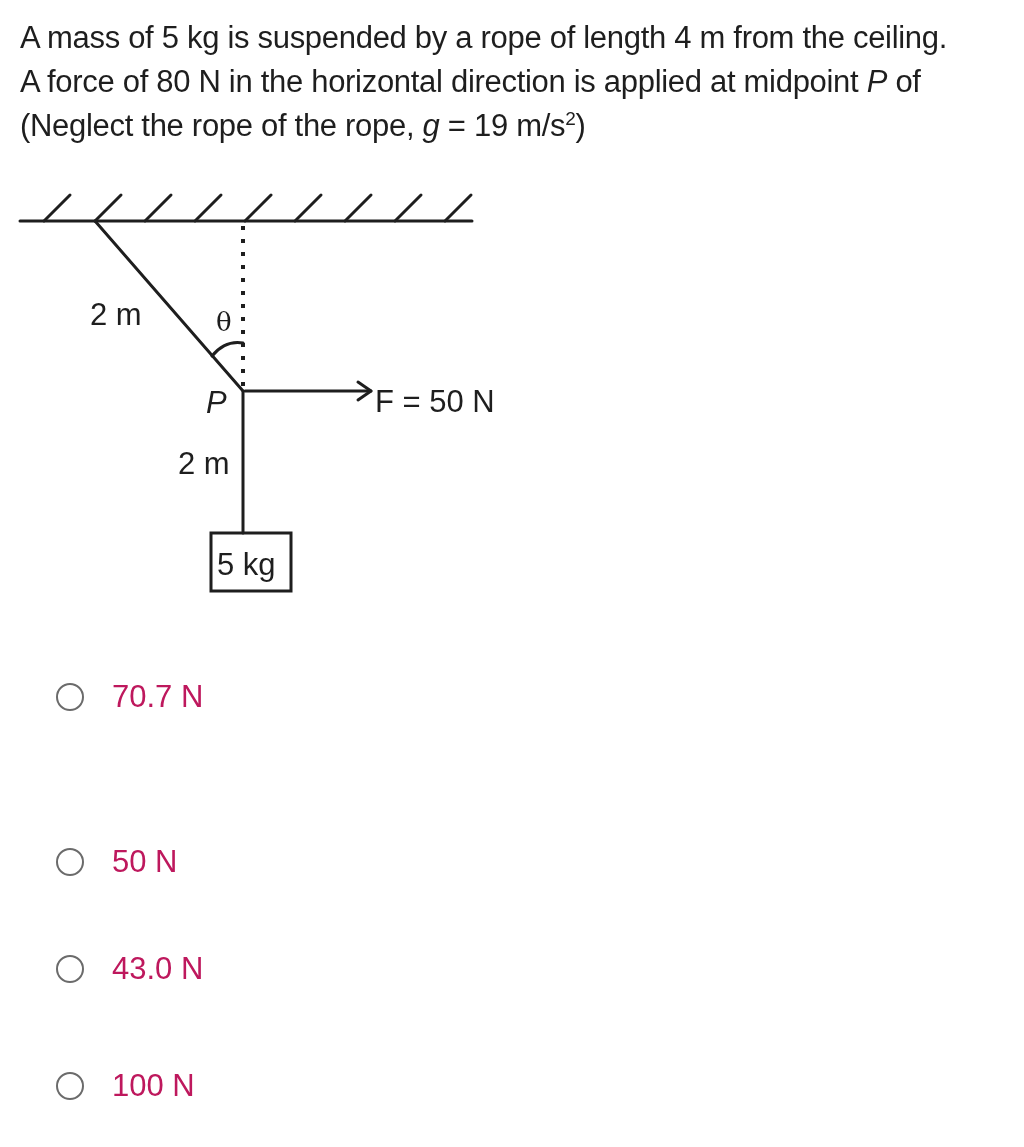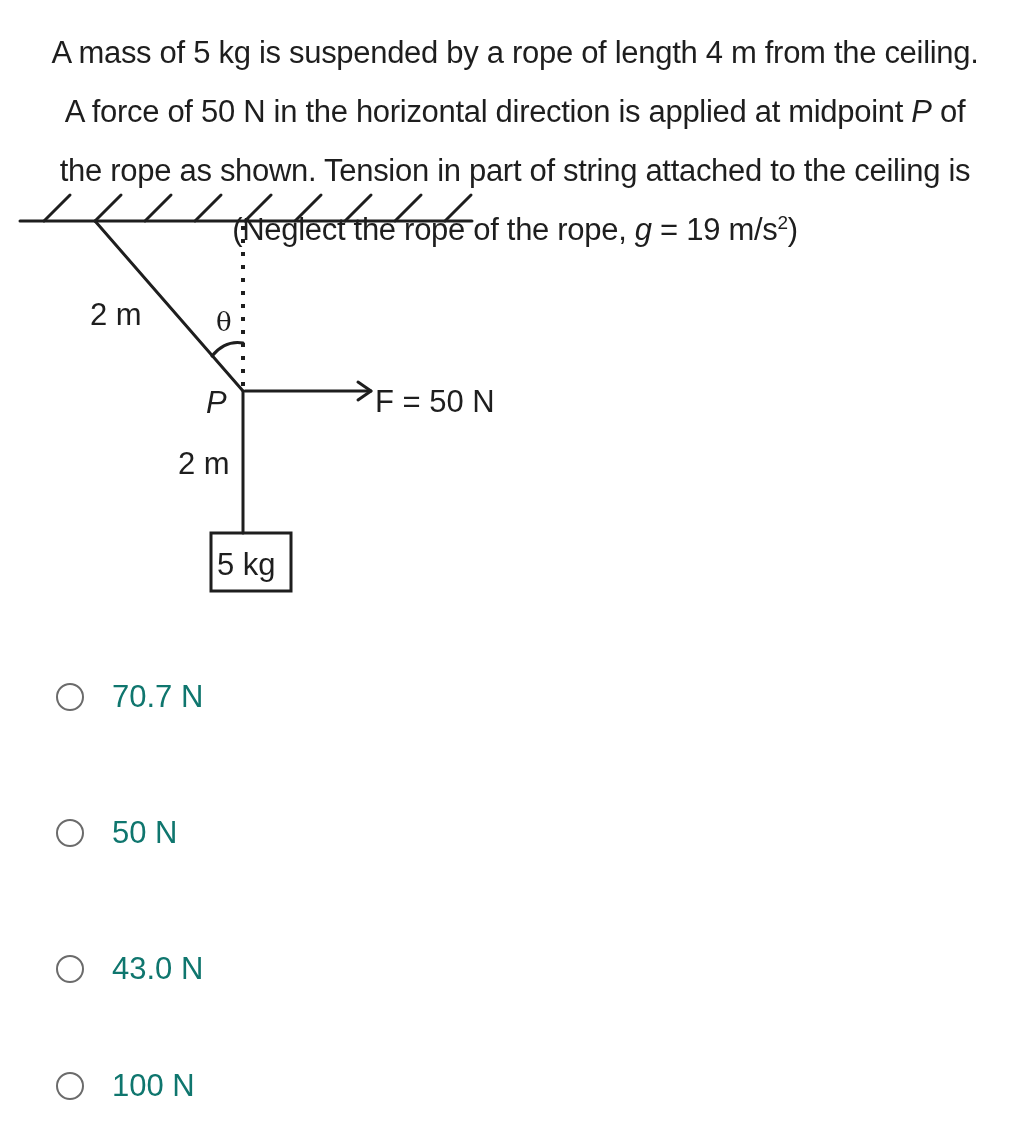--- a/index.html
+++ b/index.html
@@ -1,36 +1,35 @@
 <!DOCTYPE html>
 <html><head>
 <meta charset="utf-8">
 <style>
   html, body { margin: 0; padding: 0; background: #ffffff; }
   body { width: 1024px; height: 1147px; position: relative; overflow: hidden;
          font-family: "Liberation Sans", sans-serif; color: #1e1e1e; }
   .question { position: absolute; left: 20px; top: 16px; width: 990px;
               font-size: 31px; line-height: 44px; letter-spacing: -0.3px; }
-  .question p { margin: 15px; text-align: center; }
+  .question p { margin: 0; }
   .question i { font-style: italic; }
   .question sup { font-size: 19px; line-height: 0; }
   .diagram { position: absolute; left: 0; top: 185px; width: 560px; height: 420px; }
   .options { position: absolute; left: 0; top: 0; width: 100%; }
   .option { position: absolute; left: 56px; display: flex; align-items: center; cursor: pointer; }
   .radio { width: 28px; height: 28px; border: 2.5px solid #6b6b6b; border-radius: 50%;
            box-sizing: border-box; background: #fff; }
-  .opt-label { margin-left: 28px; font-size: 31px; color: #0f766e; }
+  .opt-label { margin-left: 28px; font-size: 31px; color: #be185d; }
 </style>
 </head>
 <body>
 
 <div class="question">
   <p><span>A mass of 5 kg is suspended by a rope of length 4 m from the ceiling.</span></p>
-  <p><span>A force of 50 N in the horizontal direction is applied at midpoint </span><i>P</i><span> of</span></p>
-  <p><span>the rope as shown. Tension in part of string attached to the ceiling is</span></p>
+  <p><span>A force of 80 N in the horizontal direction is applied at midpoint </span><i>P</i><span> of</span></p>
   <p><span>(Neglect the rope of the rope, </span><i>g</i><span> = 19 m/s</span><sup>2</sup><span>)</span></p>
 </div>
 
 <svg class="diagram" viewBox="0 185 560 420" width="560" height="420" xmlns="http://www.w3.org/2000/svg">
   <g stroke="#1e1e1e" stroke-width="3" fill="none" stroke-linecap="round">
 
     <line x1="20" y1="221" x2="472" y2="221"></line>
     <g>
       <line x1="44" y1="221" x2="70" y2="195"></line>
       <line x1="95" y1="221" x2="121" y2="195"></line>
@@ -64,21 +63,21 @@
     <text x="178" y="474">2 m</text>
     <text x="217" y="575">5 kg</text>
   </g>
 </svg>
 
 <div class="options">
   <div class="option" style="top:679px">
     <span class="radio"></span>
     <span class="opt-label">70.7 N</span>
   </div>
-  <div class="option" style="top:815px">
+  <div class="option" style="top:844px">
     <span class="radio"></span>
     <span class="opt-label">50 N</span>
   </div>
   <div class="option" style="top:951px">
     <span class="radio"></span>
     <span class="opt-label">43.0 N</span>
   </div>
   <div class="option" style="top:1068px">
     <span class="radio"></span>
     <span class="opt-label">100 N</span>

